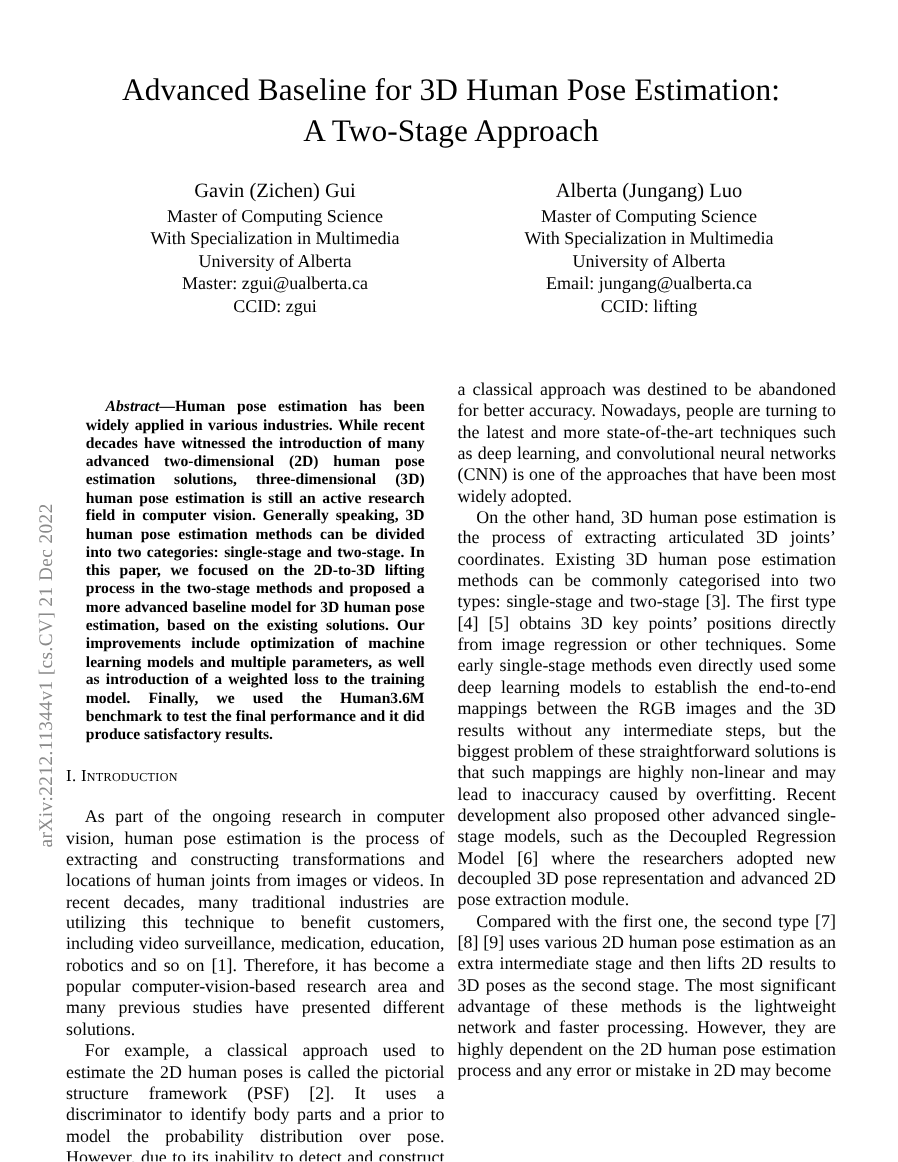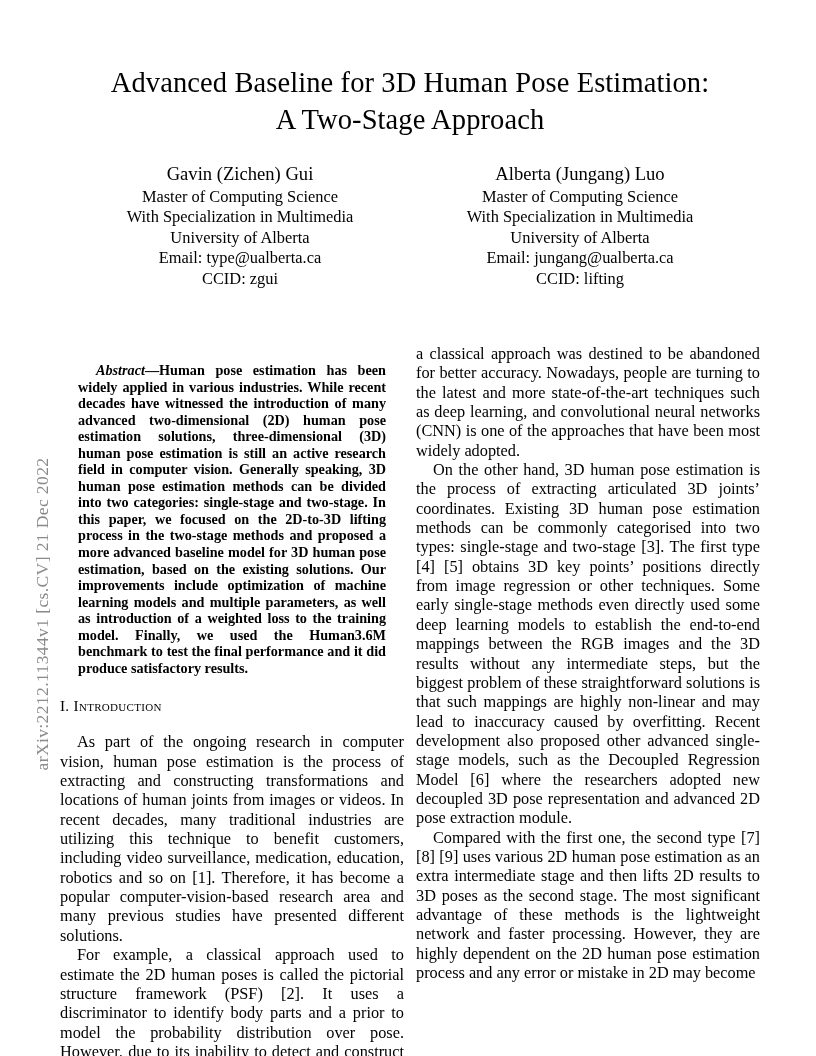--- a/index.html
+++ b/index.html
@@ -55,21 +55,21 @@
   }
 
   
   .authors {
     position: absolute;
     left: 60px;
     top: 164px;
     width: 700px;
     display: flex;
     flex-direction: row;
-    justify-content: center;
+    justify-content: flex-end;
   }
   .author {
     width: 340px;
     text-align: center;
     line-height: 20.5px;
     font-size: 16.4px;
   }
   .author .name {
     font-size: 18.6px;
     display: block;
@@ -145,21 +145,21 @@
     </h1>
   </div>
 
   <div class="authors">
 
     <div class="author">
       <span class="name">Gavin (Zichen) Gui</span>
       <span class="affil-line">Master of Computing Science</span>
       <span class="affil-line">With Specialization in Multimedia</span>
       <span class="affil-line">University of Alberta</span>
-      <span class="affil-line">Email: type@ualberta.ca</span>
+      <span class="affil-line">Master: zgui@ualberta.ca</span>
       <span class="affil-line">CCID: zgui</span>
     </div>
 
     <div class="author">
       <span class="name">Alberta (Jungang) Luo</span>
       <span class="affil-line">Master of Computing Science</span>
       <span class="affil-line">With Specialization in Multimedia</span>
       <span class="affil-line">University of Alberta</span>
       <span class="affil-line">Email: jungang@ualberta.ca</span>
       <span class="affil-line">CCID: lifting</span>

